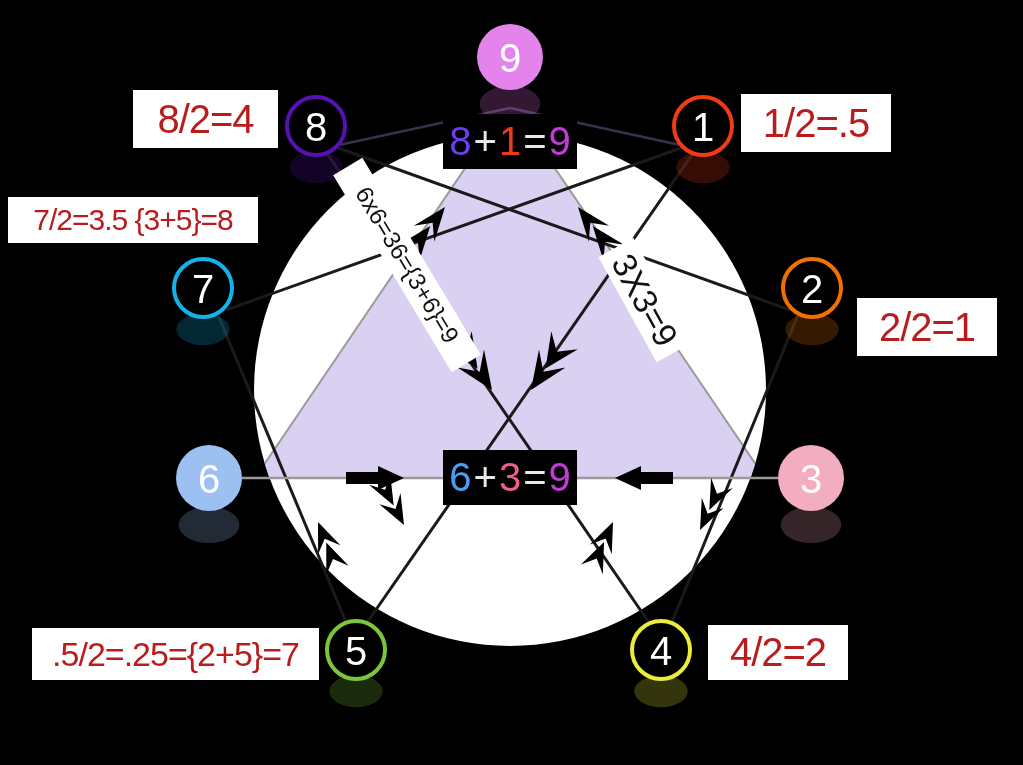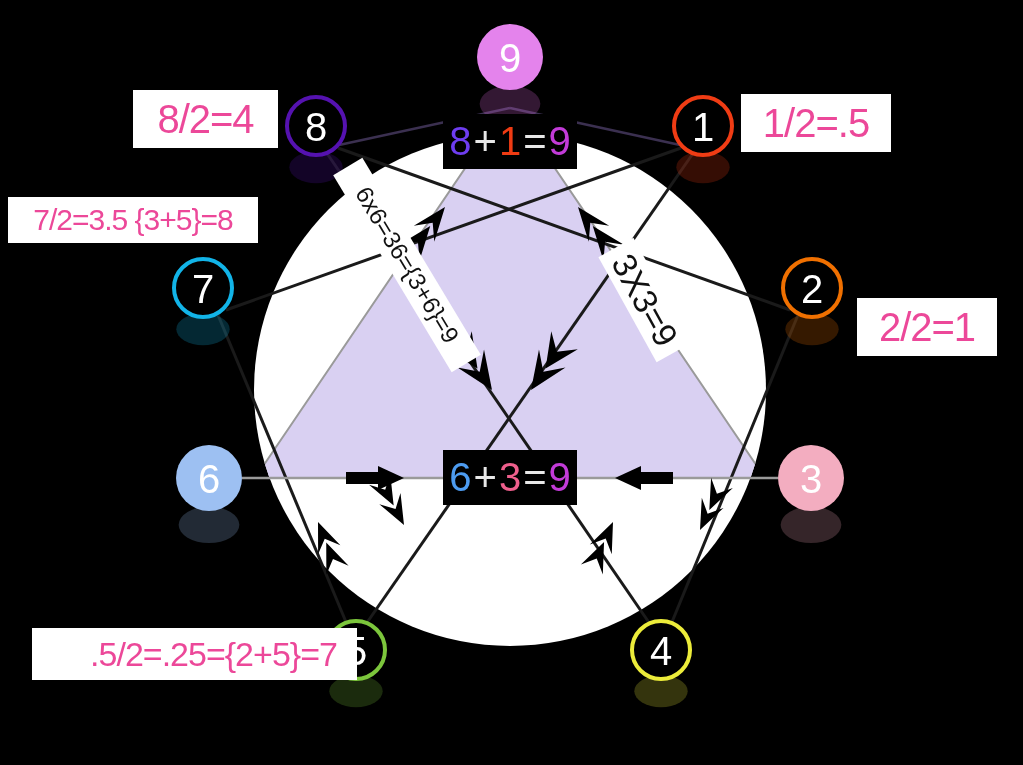--- a/index.html
+++ b/index.html
@@ -3,21 +3,21 @@
 <meta charset="utf-8">
 <style>
   html,body{margin:0;padding:0;background:#000;}
   body{width:1023px;height:765px;overflow:hidden;font-family:"Liberation Sans",sans-serif;}
   #stage{position:relative;width:1023px;height:765px;background:#000;}
   svg#diagram{position:absolute;left:0;top:0;width:1023px;height:765px;display:block;}
 
   .node-label{font-family:"Liberation Sans",sans-serif;fill:#ffffff;text-anchor:middle;dominant-baseline:central;font-size:40px;font-weight:300;}
 
   
-  .callout{position:absolute;background:#ffffff;color:#ec4899;font-family:"Liberation Sans",sans-serif;
+  .callout{position:absolute;background:#ffffff;color:#b91c1c;font-family:"Liberation Sans",sans-serif;
            font-weight:300;letter-spacing:-1px;white-space:nowrap;display:flex;align-items:center;justify-content:center;}
 
   
   .eqbox{position:absolute;background:#000;display:flex;align-items:center;justify-content:center;
          font-family:"Liberation Sans",sans-serif;font-weight:400;white-space:nowrap;}
   .eqbox span{padding:0 1px;}
 
   .rotlabel{position:absolute;background:#fff;color:#111;font-family:"Liberation Sans",sans-serif;
             font-weight:400;white-space:nowrap;display:flex;align-items:center;justify-content:center;}
 </style>
@@ -198,17 +198,20 @@
     </div>
   <div class="callout" id="co1" style="left: 8px; top: 197px; width: 250px; height: 46px; font-size: 30px; justify-content: center;">
     <span>7/2=3.5 {3+5}=8</span>
     </div>
   <div class="callout" id="co2" style="left: 741px; top: 94px; width: 150px; height: 58px; font-size: 40px; justify-content: center;">
     <span>1/2=.5</span>
     </div>
   <div class="callout" id="co3" style="left: 857px; top: 258px; width: 140px; height: 58px; font-size: 40px; margin-top: 40px;">
     <span>2/2=1</span>
     </div>
-  <div class="callout" id="co4" style="left: 32px; top: 628px; width: 287px; height: 52px; font-size: 34px; padding-left: 38px;">
+  <div class="callout" id="co4" style="left: 32px; top: 628px; width: 287px; height: 52px; font-size: 34px;">
     <span>.5/2=.25={2+5}=7</span>
     </div>
+  <div class="callout" id="co5" style="left: 708px; top: 625px; width: 140px; height: 55px; font-size: 40px;">
+    <span>4/2=2</span>
+    </div>
 
 </div>
 
 </body></html>

